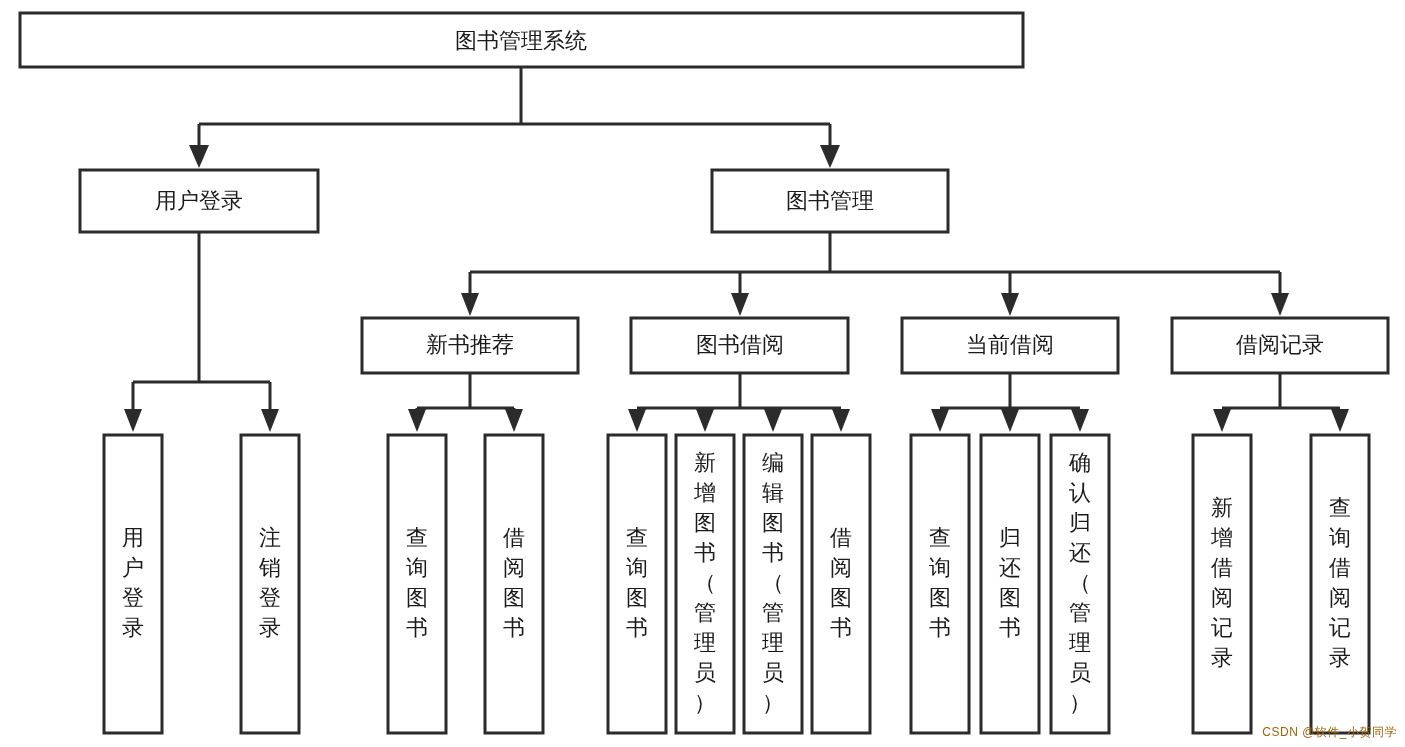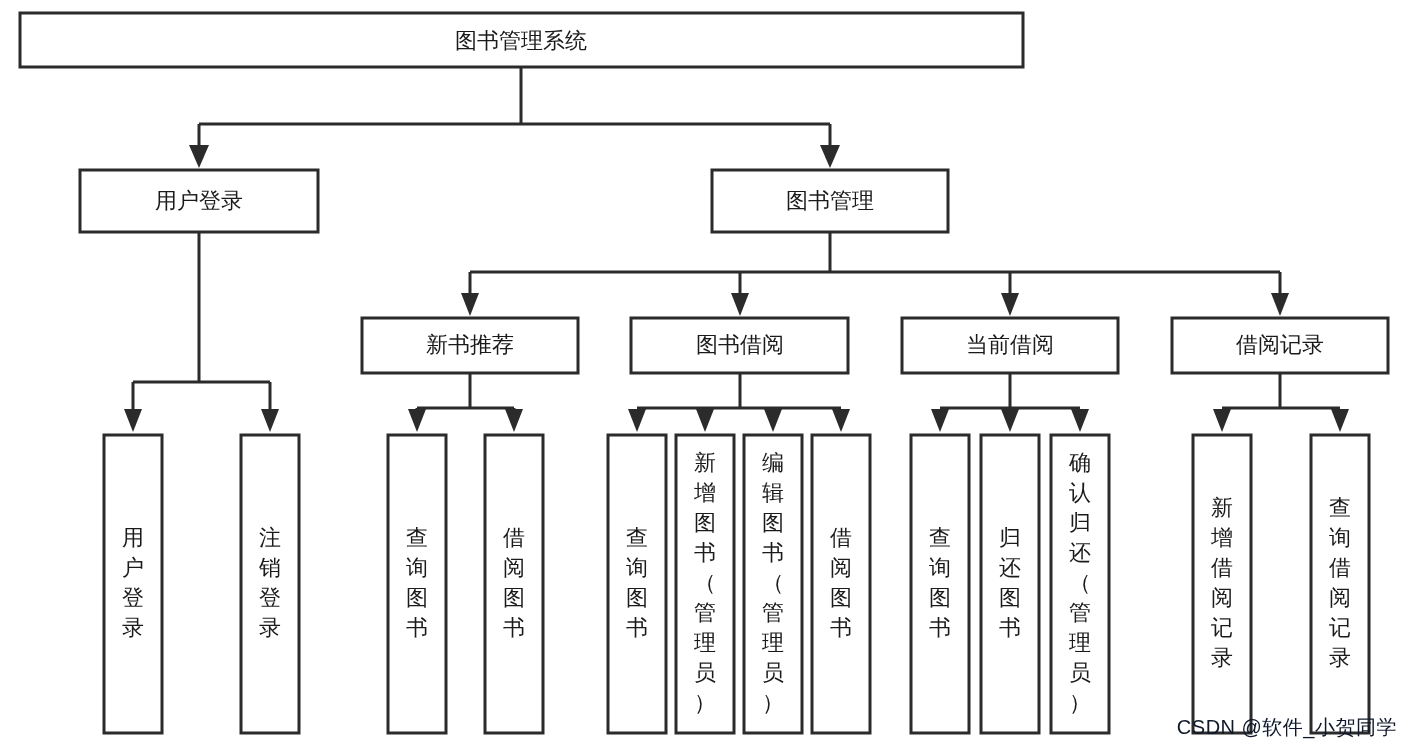--- a/index.html
+++ b/index.html
@@ -44,22 +44,22 @@
     stroke-linecap: butt;
   }
   .arrowhead {
     fill: #2b2b2b;
   }
   .watermark {
     position: absolute;
     right: 8px;
     bottom: 6px;
     font-family: "Liberation Sans", "DejaVu Sans", sans-serif;
-    font-size: 20px;
-    color: #0f172a;
+    font-size: 12px;
+    color: #a16207;
     white-space: nowrap;
     letter-spacing: 0.5px;
   }
 </style>
 </head>
 <body>
 
 <svg id="diagram" viewBox="0 0 1405 747" xmlns="http://www.w3.org/2000/svg">
 
   <defs>

